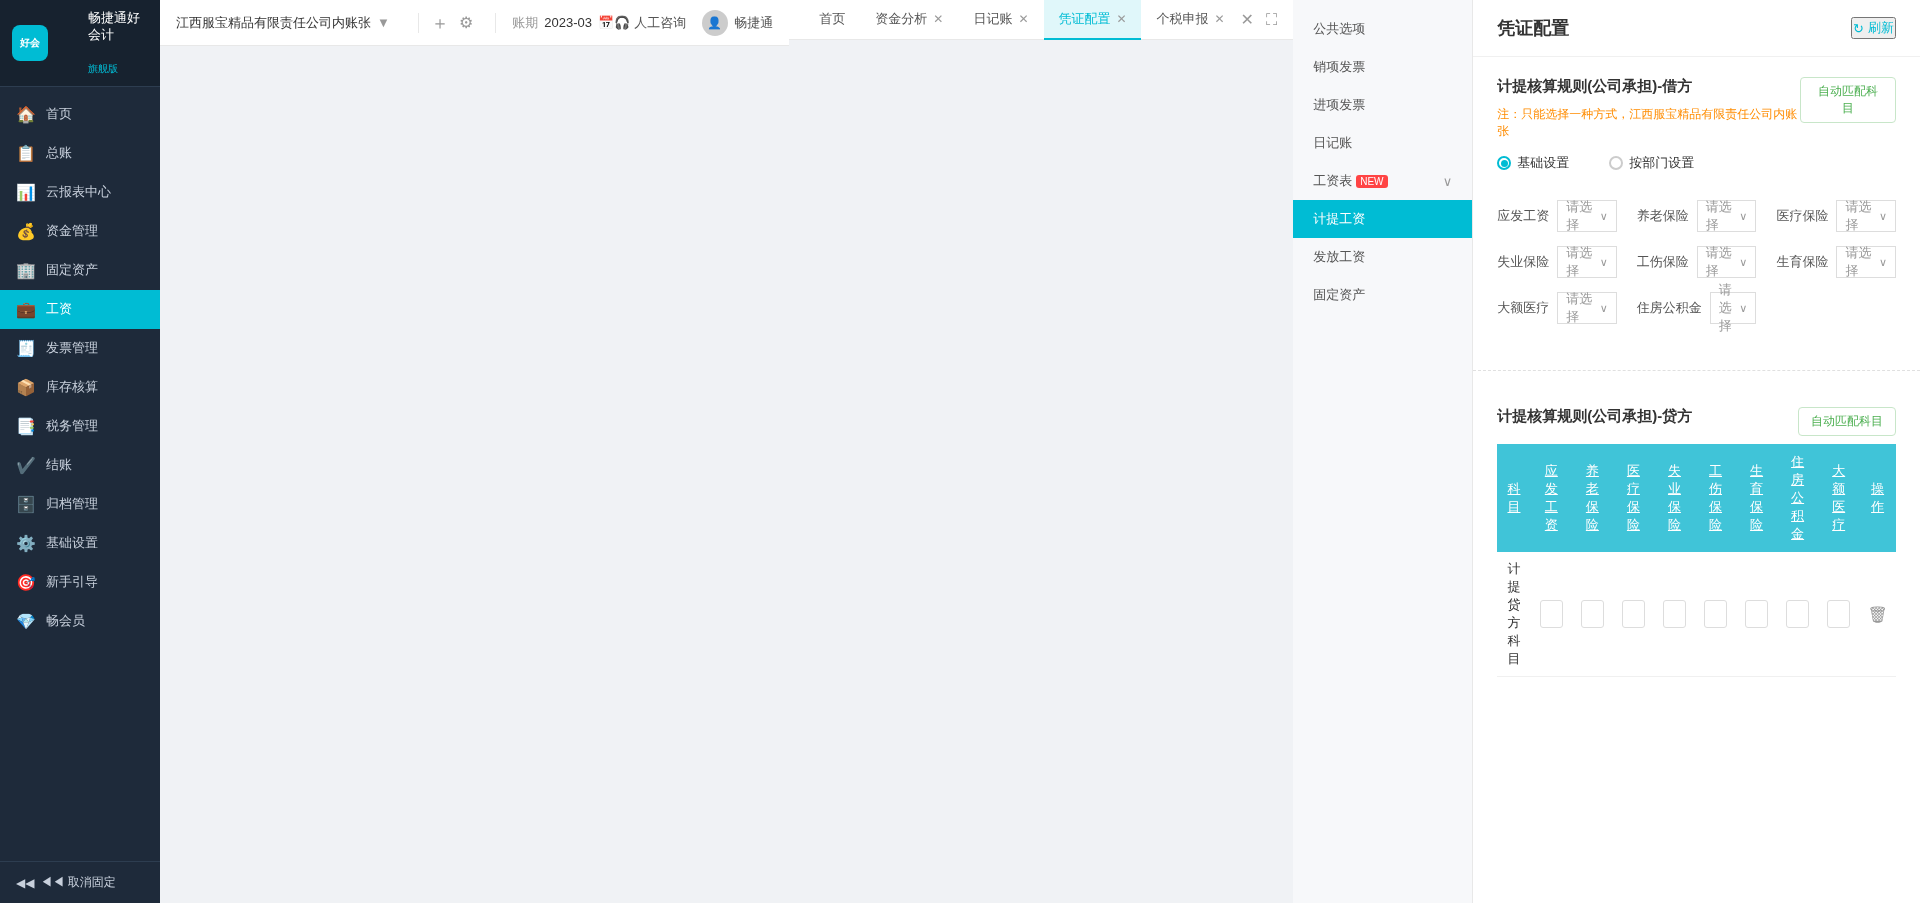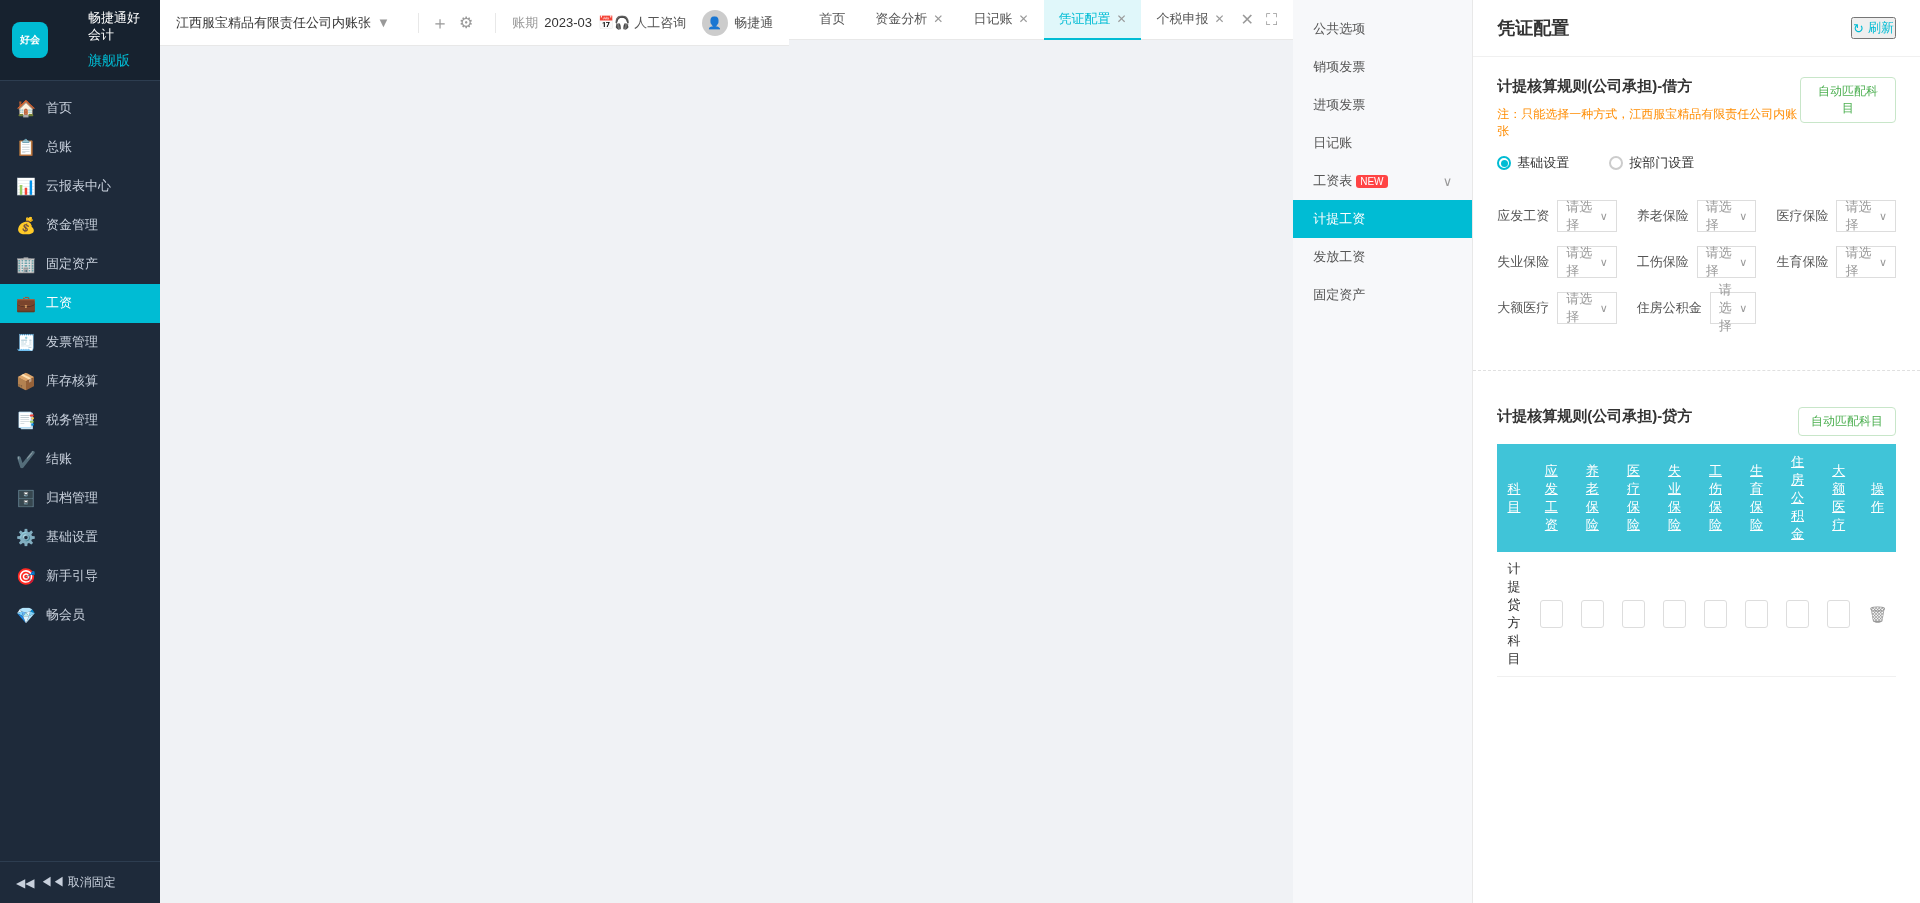--- a/index.html
+++ b/index.html
@@ -31,21 +31,21 @@
       display: flex;
       align-items: center;
       justify-content: center;
       font-size: 10px;
       font-weight: bold;
       color: white;
       margin-right: 8px;
       flex-shrink: 0;
     }
     .logo-text { font-size: 13px; color: white; line-height: 1.3; }
-    .logo-sub { font-size: 14px; color: #00bcd4; margin-top: 8px; }
+    .logo-sub { font-size: 10px; color: #00bcd4; margin-top: 18px; }
     .sidebar-nav { flex: 1; overflow-y: auto; padding: 8px 0; }
     .sidebar-item {
       display: flex;
       align-items: center;
       padding: 10px 16px;
       cursor: pointer;
       color: #c8d0dc;
       transition: background 0.2s;
     }
     .sidebar-item.active { background: #00bcd4; color: white; }

